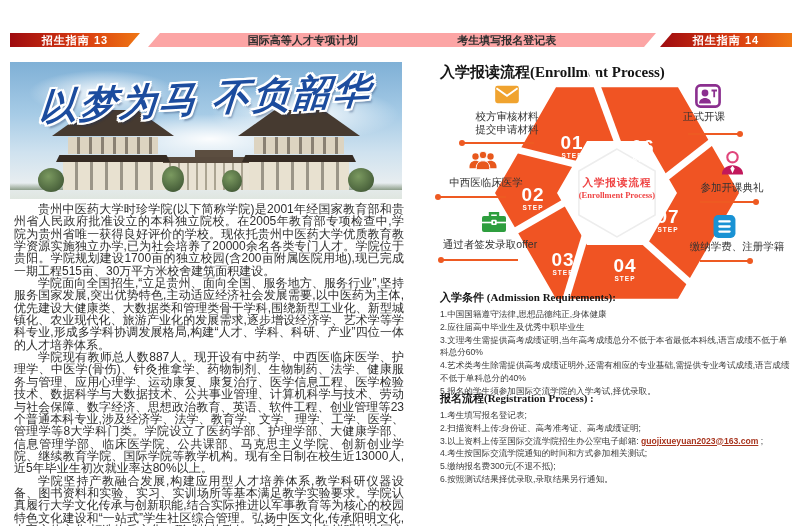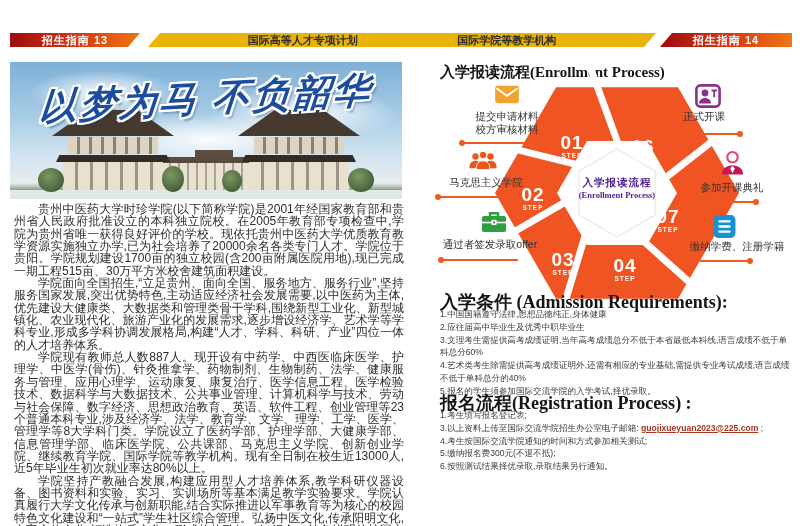--- a/index.html
+++ b/index.html
@@ -6,21 +6,21 @@
   body{width:800px;height:526px;position:relative;background:#ffffff;overflow:hidden;
        font-family:"Liberation Sans","DejaVu Sans",sans-serif;-webkit-font-smoothing:antialiased;}
   .serif{font-family:"Liberation Serif","DejaVu Serif",serif;}
 
   
   .hdr{position:absolute;top:33px;height:14px;}
   .tag{background:linear-gradient(90deg,#9f0c10,#d83a10 55%,#ef7714);color:#fff;font-size:11px;
        font-weight:bold;display:flex;align-items:center;justify-content:center;letter-spacing:1px;}
   .tag-l{left:10px;width:130px;clip-path:polygon(0 0,100% 0,calc(100% - 12px) 100%,0 100%);}
   .tag-r{right:8px;width:132px;clip-path:polygon(12px 0,100% 0,100% 100%,0 100%);justify-content:center;}
-  .hdr-mid{left:148px;width:508px;background:#eab308;clip-path:polygon(12px 0,100% 0,calc(100% - 12px) 100%,0 100%);
+  .hdr-mid{left:148px;width:508px;background:#fca5a5;clip-path:polygon(12px 0,100% 0,calc(100% - 12px) 100%,0 100%);
        display:flex;align-items:center;justify-content:space-evenly;font-size:11px;font-weight:bold;color:#2e2e2e;}
 
   
   .hero{position:absolute;left:10px;top:62px;width:392px;height:137px;overflow:hidden;
         background:linear-gradient(180deg,#7fb0d6 0%,#a6cbe6 38%,#cfe2ef 66%,#e7edf0 88%,#dfe6e0 100%);}
   .cloud{position:absolute;border-radius:50%;
          background:radial-gradient(ellipse at center,rgba(255,255,255,.95) 0%,rgba(255,255,255,0) 70%);}
   .treeline{position:absolute;left:0;right:0;bottom:9px;height:7px;
           background:linear-gradient(180deg,rgba(70,95,60,0),rgba(70,95,60,.55));}
   .pav{position:absolute;bottom:9px;width:122px;height:80px;}
@@ -45,49 +45,49 @@
         text-shadow:-2px 0 0 #fff,2px 0 0 #fff,0 -2px 0 #fff,0 2px 0 #fff,
                     -2px -2px 0 #fff,2px 2px 0 #fff,-2px 2px 0 #fff,2px -2px 0 #fff,3px 4px 2px rgba(25,50,95,.35);}
 
   
   .intro{position:absolute;left:14px;top:203px;width:390px;font-size:12px;line-height:12.35px;
          color:#2d2d2d;text-align:justify;}
   .intro p{margin:0;text-indent:2em;}
 
   
   .r-title{position:absolute;left:440px;top:63px;font-weight:bold;font-size:15px;color:#151515;}
-  .sec-title{position:absolute;left:440px;font-weight:bold;font-size:18px;color:#151515;}
+  .sec-title{position:absolute;left:440px;font-weight:bold;font-size:11px;color:#151515;}
   .list{position:absolute;left:440px;width:352px;font-size:8.6px;line-height:12.8px;color:#3c3c3c;}
   .list .li{margin:0;}
   .email{color:#a8351f;text-decoration:underline;font-weight:bold;cursor:pointer;}
 
   
   .diagram{position:absolute;left:438px;top:64px;width:354px;height:250px;}
   .diagram svg.ring{position:absolute;left:0;top:0;}
   .step{position:absolute;width:40px;text-align:center;color:#fff;}
   .step .n{font-size:19px;font-weight:bold;line-height:19px;letter-spacing:1px;margin-top:10px;}
   .step .w{font-size:6.5px;font-weight:bold;letter-spacing:1px;line-height:7px;}
-  .center-lab{position:absolute;left:114px;top:112px;width:130px;text-align:center;color:#4c1d95;}
+  .center-lab{position:absolute;left:114px;top:112px;width:130px;text-align:center;color:#ef4444;}
   .center-lab .l1{font-size:10.5px;font-weight:bold;letter-spacing:1px;}
   .center-lab .l2{font-size:8.5px;font-weight:bold;}
   .co-label{position:absolute;font-size:10.5px;color:#333;text-align:center;line-height:13px;}
   .co-icon{position:absolute;}
   .co-line{position:absolute;height:2px;background:#ee5a22;}
   .co-line.dot-l::before{content:"";position:absolute;left:-5px;top:-2px;width:6px;height:6px;border-radius:50%;background:#ee5a22;}
   .co-line.dot-r::after{content:"";position:absolute;right:-5px;top:-2px;width:6px;height:6px;border-radius:50%;background:#ee5a22;}
 </style>
 </head>
 <body>
 
 <div class="hdr tag tag-l">
   <span>招生指南 13</span>
 </div>
 <div class="hdr hdr-mid">
   <span>国际高等人才专项计划</span>
-  <span>国际学院等教学机构</span>
+  <span>考生填写报名登记表</span>
 </div>
 <div class="hdr tag tag-r">
   <span>招生指南 14</span>
 </div>
 
 <div class="hero">
   <div class="cloud" style="left:18px;top:8px;width:150px;height:46px;"></div>
   <div class="cloud" style="left:200px;top:24px;width:190px;height:56px;"></div>
   <div class="cloud" style="left:90px;top:52px;width:220px;height:50px;"></div>
   <div class="treeline"></div>
@@ -169,37 +169,37 @@
     <div class="l2">(Enrollment Process)</div>
   </div>
 
   <div class="co-icon" style="left:56px;top:21px;">
     <svg width="26" height="19" viewBox="0 0 24 18">
         <rect x="0.8" y="0.8" width="22.4" height="16.4" rx="2.2" fill="#f0a32f"></rect>
         <path d="M2 3l10 7.2L22 3" fill="none" stroke="#fff" stroke-width="1.8"></path>
       </svg>
   </div>
   <div class="co-label" style="left:0;width:138px;top:46px;">
+    <div>校方审核材料</div>
     <div>提交申请材料</div>
-    <div>校方审核材料</div>
   </div>
   <div class="co-line dot-l" style="left:26px;top:78px;width:70px;"></div>
 
   <div class="co-icon" style="left:30px;top:86px;">
     <svg width="30" height="22" viewBox="0 0 30 22" fill="#e8581c">
         <circle cx="7.5" cy="6.5" r="3.2"></circle>
         <path d="M1.5 16.5c0-3.5 2.6-5.8 6-5.8s6 2.3 6 5.8v1.8h-12z"></path>
         <circle cx="22.5" cy="6.5" r="3.2"></circle>
         <path d="M16.5 16.5c0-3.5 2.6-5.8 6-5.8s6 2.3 6 5.8v1.8h-12z"></path>
         <circle cx="15" cy="5" r="3.8" stroke="#fff" stroke-width="1"></circle>
         <path d="M8.3 17.5c0-4 2.9-6.7 6.7-6.7s6.7 2.7 6.7 6.7v2.2H8.3z" stroke="#fff" stroke-width="1"></path>
       </svg>
   </div>
   <div class="co-label" style="left:0;width:96px;top:112px;">
-    <div>马克思主义学院</div>
+    <div>中西医临床医学</div>
   </div>
   <div class="co-line dot-l" style="left:2px;top:132px;width:66px;"></div>
 
   <div class="co-icon" style="left:43px;top:147px;">
     <svg width="26" height="23" viewBox="0 0 26 22">
         <path d="M9 4.5V1.8h8v2.7" fill="none" stroke="#2e9e3e" stroke-width="2.4"></path>
         <rect x="1" y="4.5" width="24" height="16" rx="2" fill="#2e9e3e"></rect>
         <rect x="1" y="10.2" width="24" height="1.6" fill="#fff"></rect>
         <rect x="10.3" y="8.2" width="5.4" height="5.4" rx="1" fill="#fff"></rect>
         <rect x="12" y="9.9" width="2" height="2" fill="#2e9e3e"></rect>
@@ -254,17 +254,18 @@
   <div class="li">1.中国国籍遵守法律,思想品德纯正,身体健康</div>
   <div class="li">2.应往届高中毕业生及优秀中职毕业生</div>
   <div class="li">3.文理考生需提供高考成绩证明,当年高考成绩总分不低于本省最低本科线,语言成绩不低于单科总分60%</div>
   <div class="li">4.艺术类考生除需提供高考成绩证明外,还需有相应的专业基础,需提供专业考试成绩,语言成绩不低于单科总分的40%</div>
   <div class="li">5.报名的学生须参加国际交流学院的入学考试,择优录取。</div>
 </div>
 
 <div class="sec-title serif" style="top:391px;">报名流程(Registration Process) :</div>
 <div class="list" style="top:409px;">
   <div class="li">1.考生填写报名登记表;</div>
-  <div class="li"><span>3.以上资料上传至国际交流学院招生办公室电子邮箱: </span><a class="email">guojixueyuan2023@225.com</a><span> ;</span></div>
+  <div class="li">2.扫描资料上传:身份证、高考准考证、高考成绩证明;</div>
+  <div class="li"><span>3.以上资料上传至国际交流学院招生办公室电子邮箱: </span><a class="email">guojixueyuan2023@163.com</a><span> ;</span></div>
   <div class="li">4.考生按国际交流学院通知的时间和方式参加相关测试;</div>
   <div class="li">5.缴纳报名费300元(不退不抵);</div>
   <div class="li">6.按照测试结果择优录取,录取结果另行通知。</div>
 </div>
 
 </body></html>

